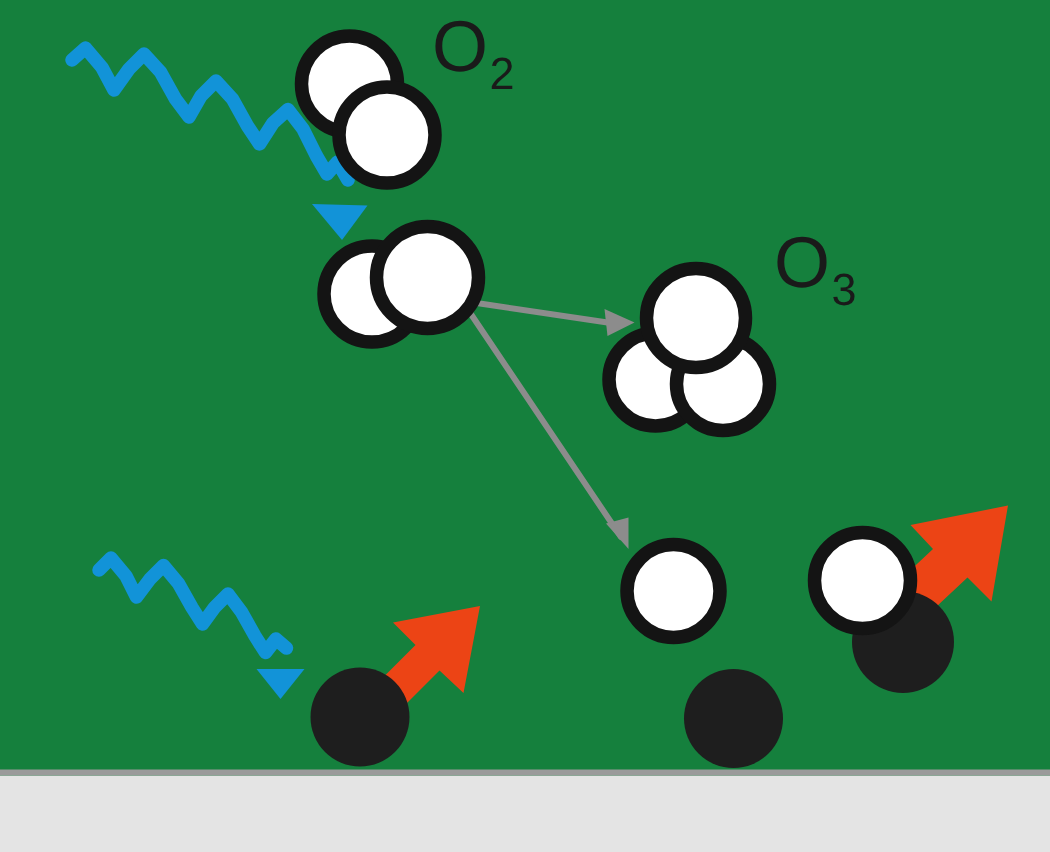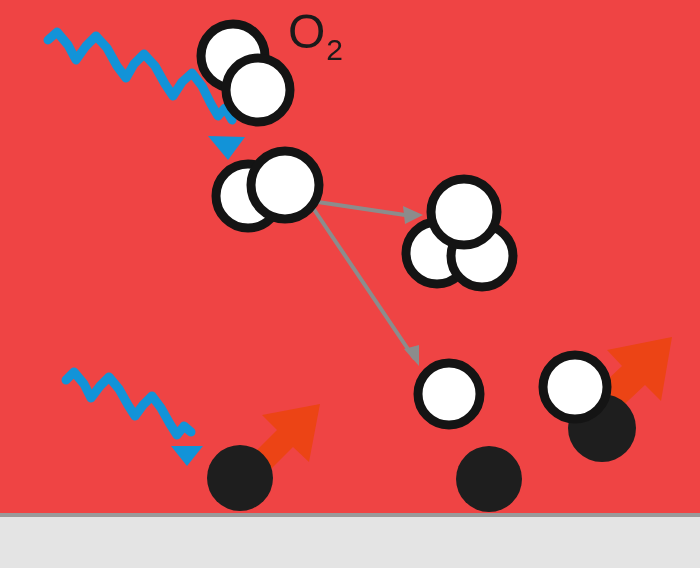--- a/index.html
+++ b/index.html
@@ -7,21 +7,21 @@
     padding: 0;
     background: #ffffff;
   }
   body {
     font-family: "Liberation Sans", sans-serif;
   }
   #scene {
     position: relative;
     width: 700px;
     height: 568px;
-    background: #ef4444;
+    background: #15803d;
     overflow: hidden;
   }
   #scene svg.layer {
     position: absolute;
     left: 0;
     top: 0;
     width: 700px;
     height: 568px;
   }
   .label {
@@ -109,14 +109,17 @@
     <g>
       <circle cx="602" cy="428" r="34" fill="#1e1e1e"></circle>
       <circle cx="575" cy="387" r="32" fill="#ffffff" stroke="#141414" stroke-width="9"></circle>
     </g>
   </svg>
 
   <div class="label" id="label-o2">
     <span class="base">O</span><span class="sub">2</span>
   </div>
 
+  <div class="label" id="label-o3">
+    <span class="base">O</span><span class="sub">3</span>
+  </div>
 
 </div>
 
 </body></html>

